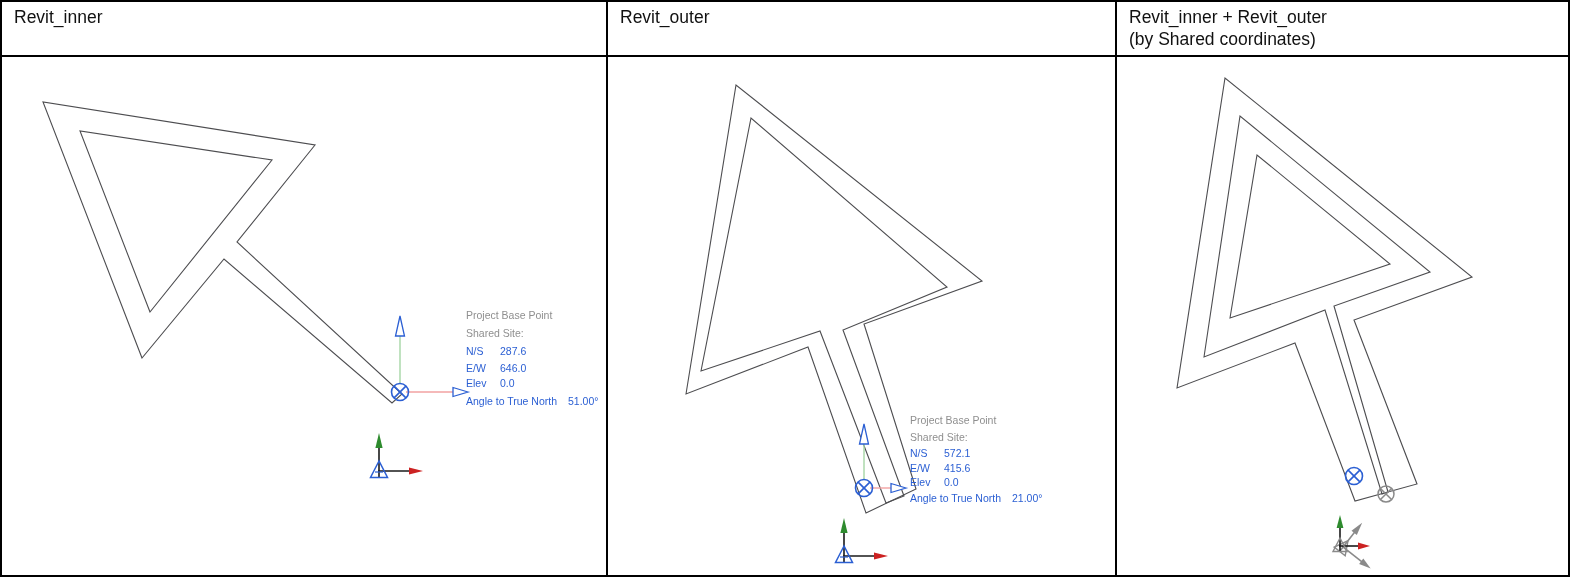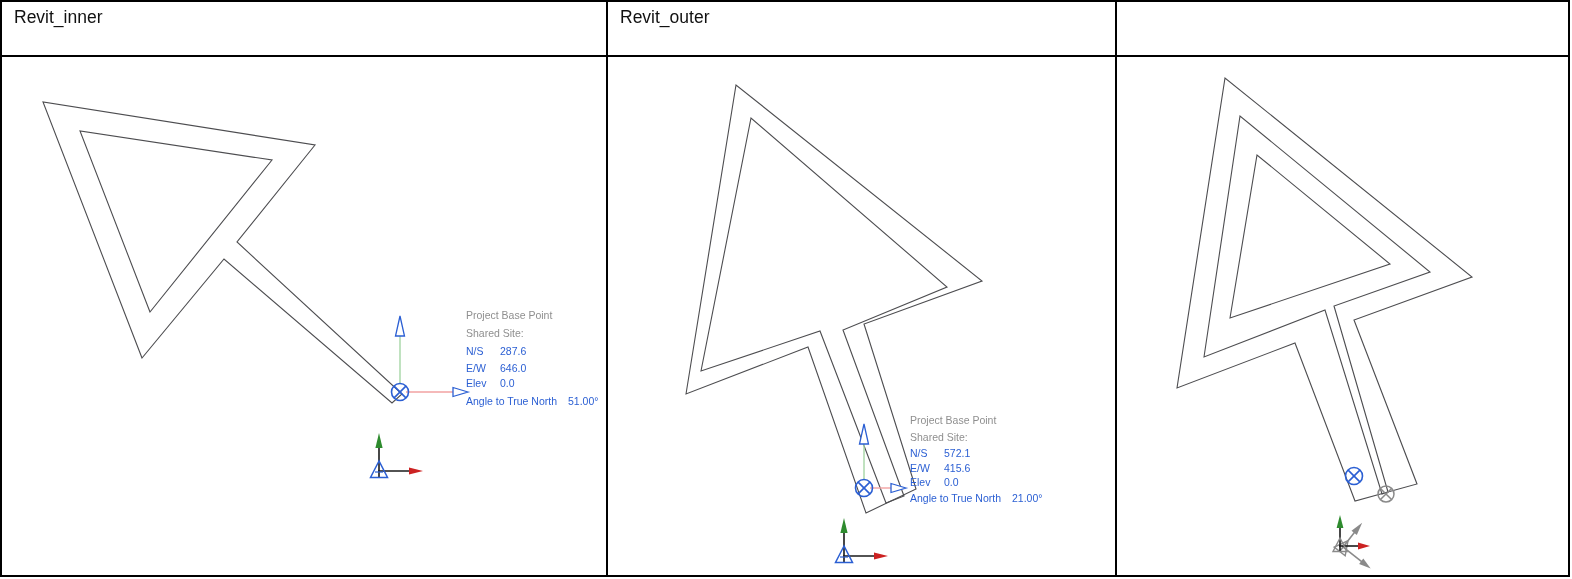--- a/index.html
+++ b/index.html
@@ -64,20 +64,22 @@
   <div class="cmp-table">
 
     <div class="hdr-row">
       <div class="hdr-cell col1 vsep">
         <span>Revit_inner</span>
       </div>
       <div class="hdr-cell col2 vsep">
         <span>Revit_outer</span>
       </div>
       <div class="hdr-cell col3">
+        <div>Revit_inner + Revit_outer</div>
+        <div>(by Shared coordinates)</div>
       </div>
     </div>
 
     <div class="body-row">
 
       <div class="body-cell col1 vsep">
         <svg width="606" height="518" viewBox="0 0 606 518">
           <defs>
             <g id="bpmark">
               <circle cx="0" cy="0" r="8.5"></circle>

